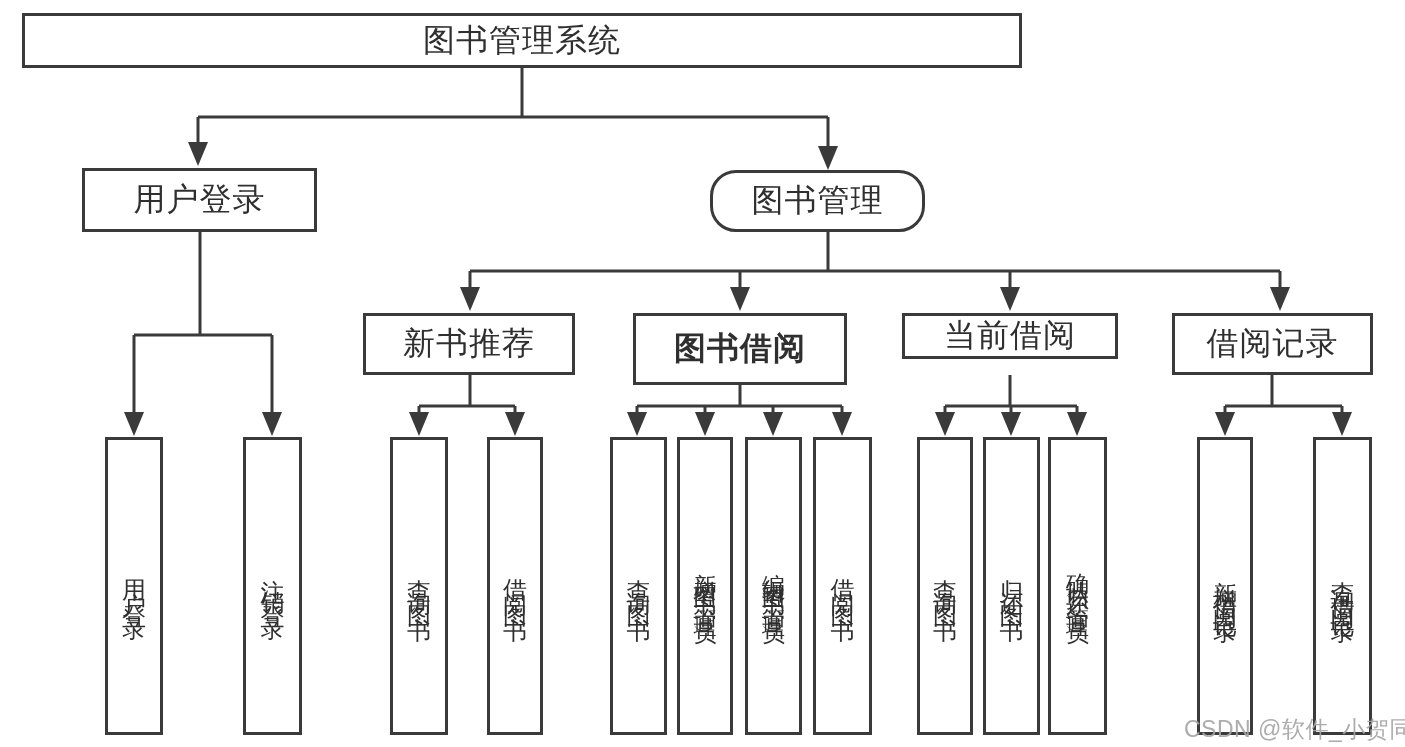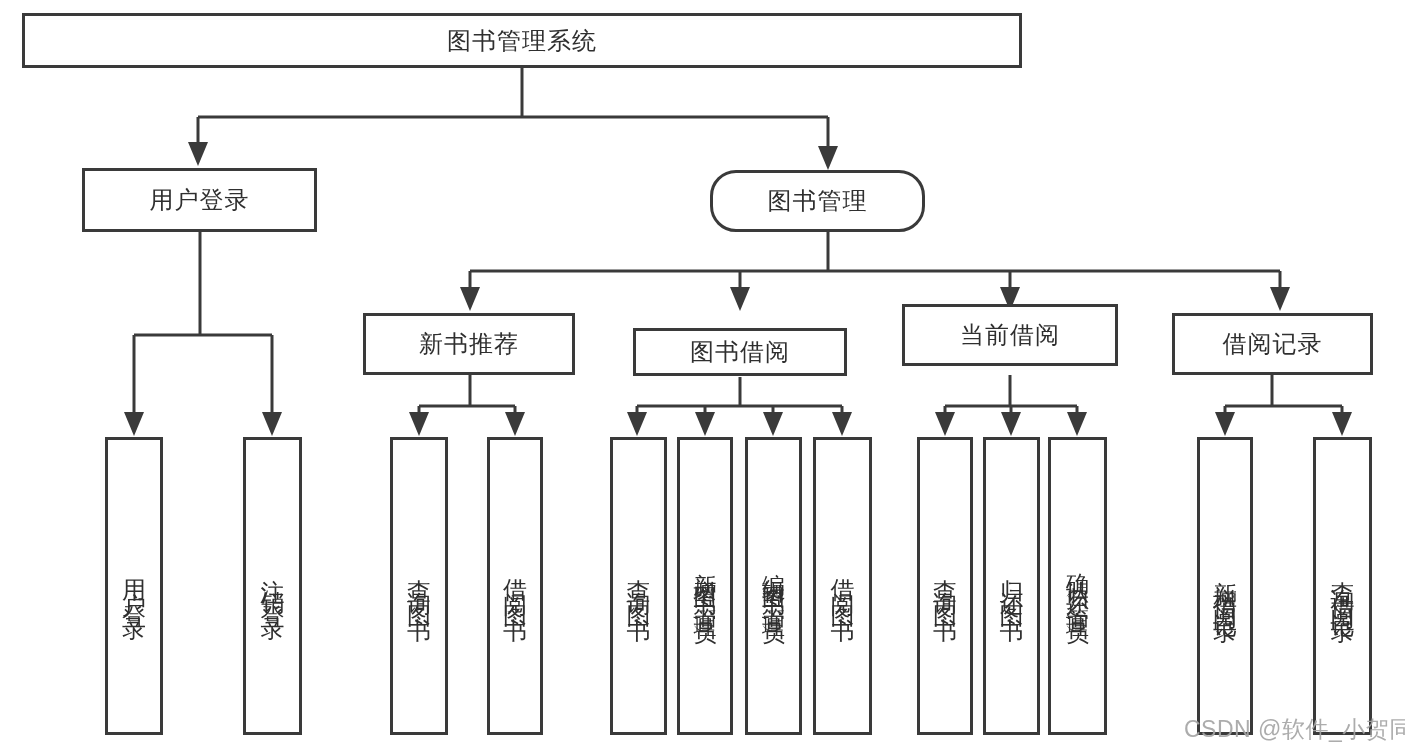--- a/index.html
+++ b/index.html
@@ -17,21 +17,21 @@
     background: #ffffff;
     border: 3px solid #3a3a3a;
     box-sizing: border-box;
     display: flex;
     align-items: center;
     justify-content: center;
     color: #2f2f2f;
     z-index: 2;
   }
   .hbox span {
-    font-size: 24px;
+    font-size: 32px;
     letter-spacing: 1px;
     white-space: nowrap;
   }
   .leaf {
     writing-mode: vertical-rl;
     text-orientation: mixed;
   }
   .leaf span {
     font-size: 24px;
     letter-spacing: 13px;
@@ -138,24 +138,24 @@
   <div class="box hbox" style="left:82px; top:168px; width:235px; height:64px;">
     <span>用户登录</span>
   </div>
   <div class="box hbox" style="left:710px; top:170px; width:215px; height:62px;border-radius:26px;">
     <span>图书管理</span>
   </div>
 
   <div class="box hbox" style="left:363px; top:313px; width:212px; height:62px;justify-content:center;">
     <span>新书推荐</span>
   </div>
-  <div class="box hbox" style="left:633px; top:328px; width:214px; height:48px;">
+  <div class="box hbox" style="left:633px; top:313px; width:214px; height:72px;font-weight:bold;">
     <span>图书借阅</span>
   </div>
-  <div class="box hbox" style="left:902px; top:304px; width:216px; height:62px;">
+  <div class="box hbox" style="left:902px; top:313px; width:216px; height:46px;">
     <span>当前借阅</span>
   </div>
   <div class="box hbox" style="left:1172px; top:313px; width:201px; height:62px;">
     <span>借阅记录</span>
   </div>
 
   <div class="box leaf" style="left:105px; top:437px; width:58px; height:298px;">
     <span>用户登录</span>
   </div>
   <div class="box leaf" style="left:243px; top:437px; width:59px; height:298px;">

